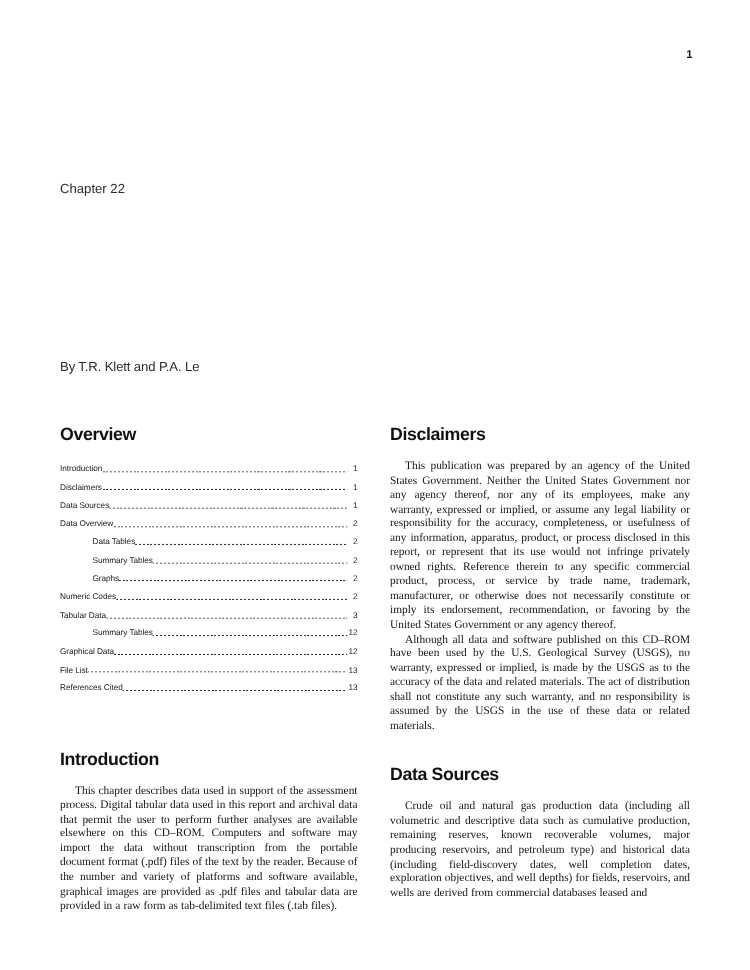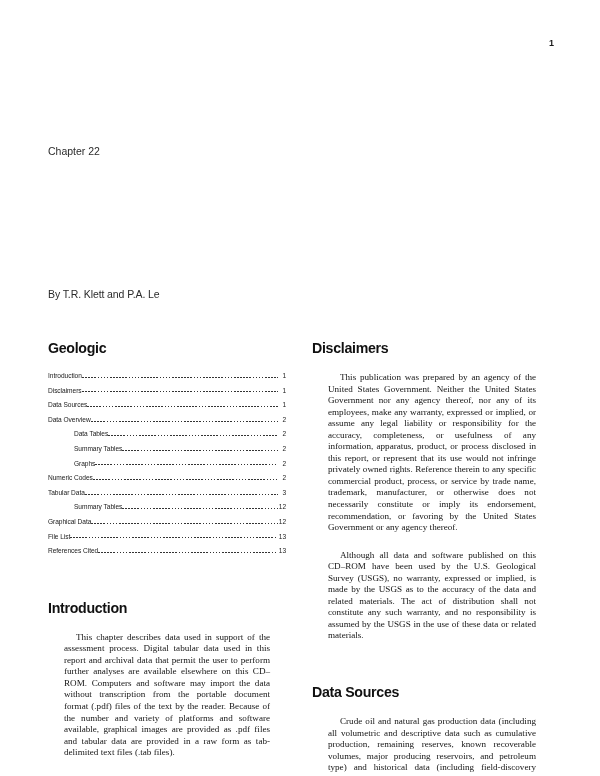--- a/index.html
+++ b/index.html
@@ -139,21 +139,21 @@
         rgba(0,0,0,0) 1.6px, rgba(0,0,0,0) 3.1px);
   }
   .toc-page {
     flex: 0 0 auto;
     text-align: right;
     min-width: 7px;
   }
 
   
   p.body {
-    margin: 16px;
+    margin: 0;
     font-family: "Liberation Serif", "DejaVu Serif", serif;
     font-size: 9.1px;
     line-height: 11.55px;
     text-align: justify;
     color: #141414;
     text-indent: 12px;
     -webkit-hyphens: none;
     hyphens: none;
     word-spacing: 0.15px;
   }
@@ -170,21 +170,21 @@
   <div class="folio">1</div>
 
 
   <div class="chapter-label">Chapter 22</div>
 
 
   <div class="byline">By T.R. Klett and P.A. Le</div>
 
   <div class="col-left">
 
-    <h2 class="sec">Geologic</h2>
+    <h2 class="sec">Overview</h2>
 
     <div class="toc" id="toc-list">
         <div class="toc-row">
           <span class="toc-label">Introduction</span>
           <span class="toc-dots"></span>
           <span class="toc-page">1</span>
         </div>
         <div class="toc-row">
           <span class="toc-label">Disclaimers</span>
           <span class="toc-dots"></span>

